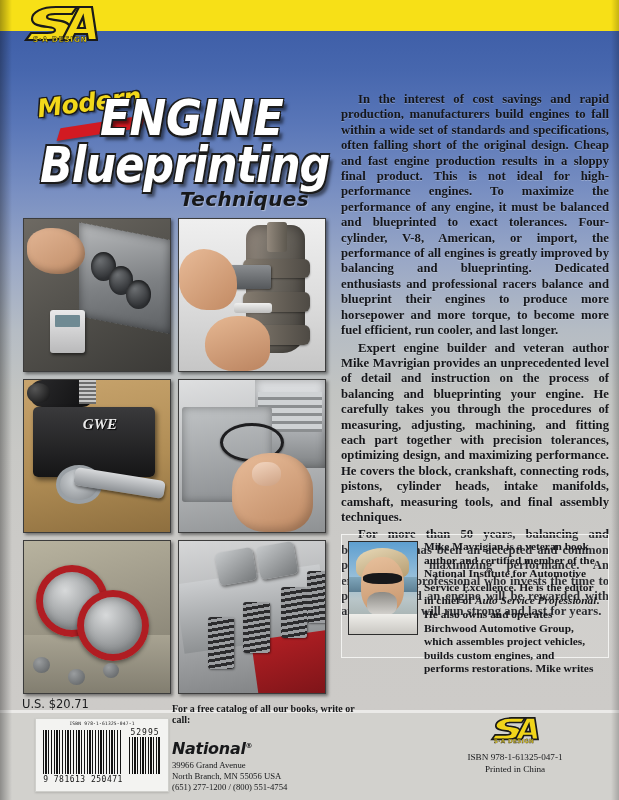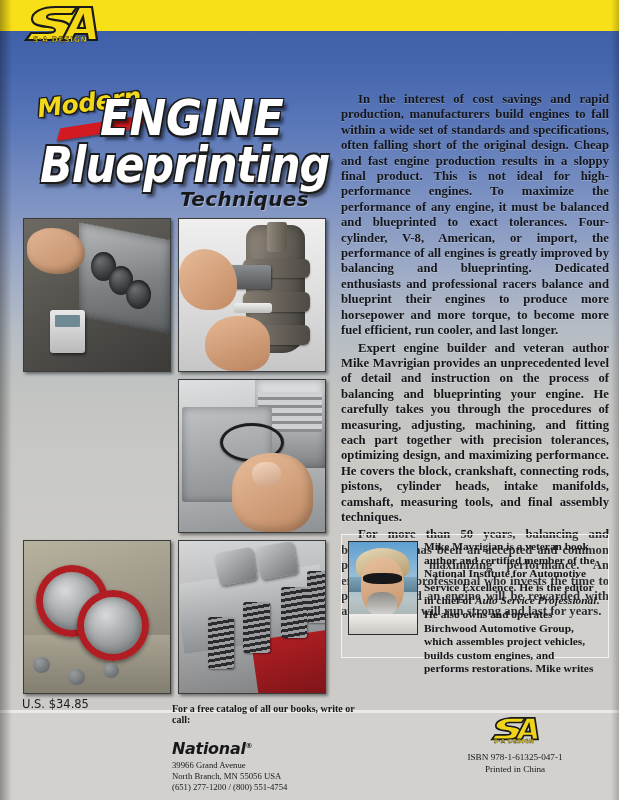--- a/index.html
+++ b/index.html
@@ -389,20 +389,29 @@
       <div class="snout"></div>
       <div class="lobe l1"></div>
       <div class="lobe l2"></div>
       <div class="lobe l3"></div>
       <div class="mic"></div>
       <div class="micbar"></div>
       <div class="h1"></div>
       <div class="h2"></div>
     </div>
 
+    <div class="ph c0 r1 p3">
+      <div class="handle"></div>
+      <div class="knob"></div>
+      <div class="spring"></div>
+      <div class="body"></div>
+      <div class="gwe">GWE</div>
+      <div class="clamp"></div>
+      <div class="ratchet"></div>
+    </div>
 
     <div class="ph c1 r1 p4">
       <div class="piston"></div>
       <div class="grooves"></div>
       <div class="tray"></div>
       <div class="ring"></div>
       <div class="thumb"></div>
       <div class="nail"></div>
     </div>
 
@@ -441,22 +450,29 @@
       <div class="face"></div>
       <div class="glasses"></div>
       <div class="beard"></div>
       <div class="shirt"></div>
     </div>
     <div class="author-text">
       <span>Mike Mavrigian is a veteran book author and certified member of the National Institute for Automotive Service Excellence. He is the editor in chief of </span><em>Auto Service Professional</em><span>. He also owns and operates Birchwood Automotive Group, which assembles project vehicles, builds custom engines, and performs restorations. Mike writes</span>
     </div>
   </div>
 
-  <div class="price">U.S. $34.85</div>
-
+  <div class="price">U.S. $20.71</div>
+
+  <div class="barcode">
+    <div class="bc-isbn">ISBN 978-1-61325-047-1</div>
+    <div class="bc-main"></div>
+    <div class="bc-add"></div>
+    <div class="bc-add-digits">52995</div>
+    <div class="bc-digits">9 781613 250471</div>
+  </div>
 
   <div class="pub">
     <div class="pub-catalog">For a free catalog of all our books, write or call:</div>
     <div class="pub-name"><span>National</span><sup>®</sup></div>
     <div class="pub-line">39966 Grand Avenue</div>
     <div class="pub-line">North Branch, MN 55056 USA</div>
     <div class="pub-line">(651) 277-1200 / (800) 551-4754</div>
   </div>
 
   <div class="sa-bottom">

